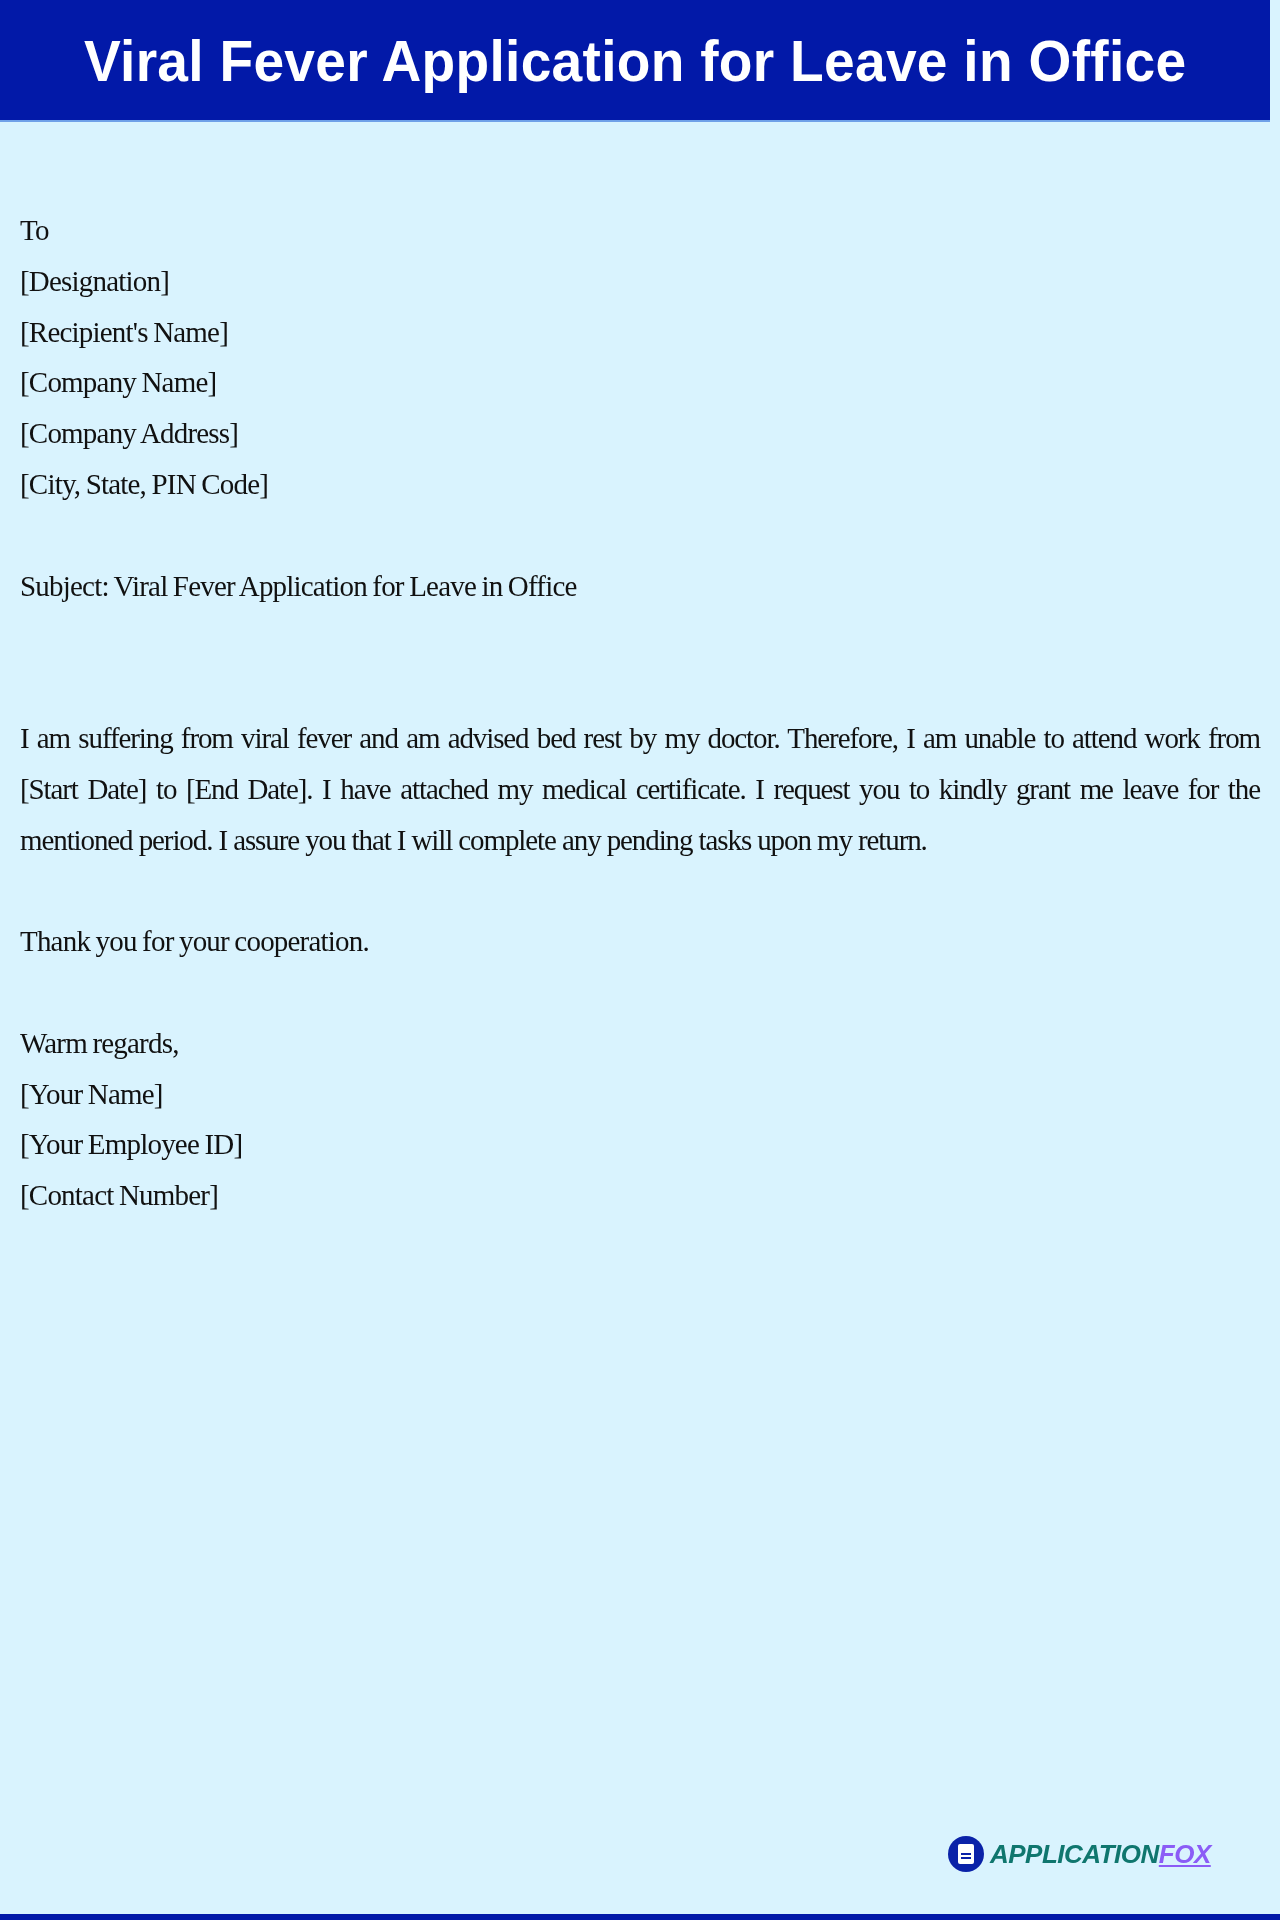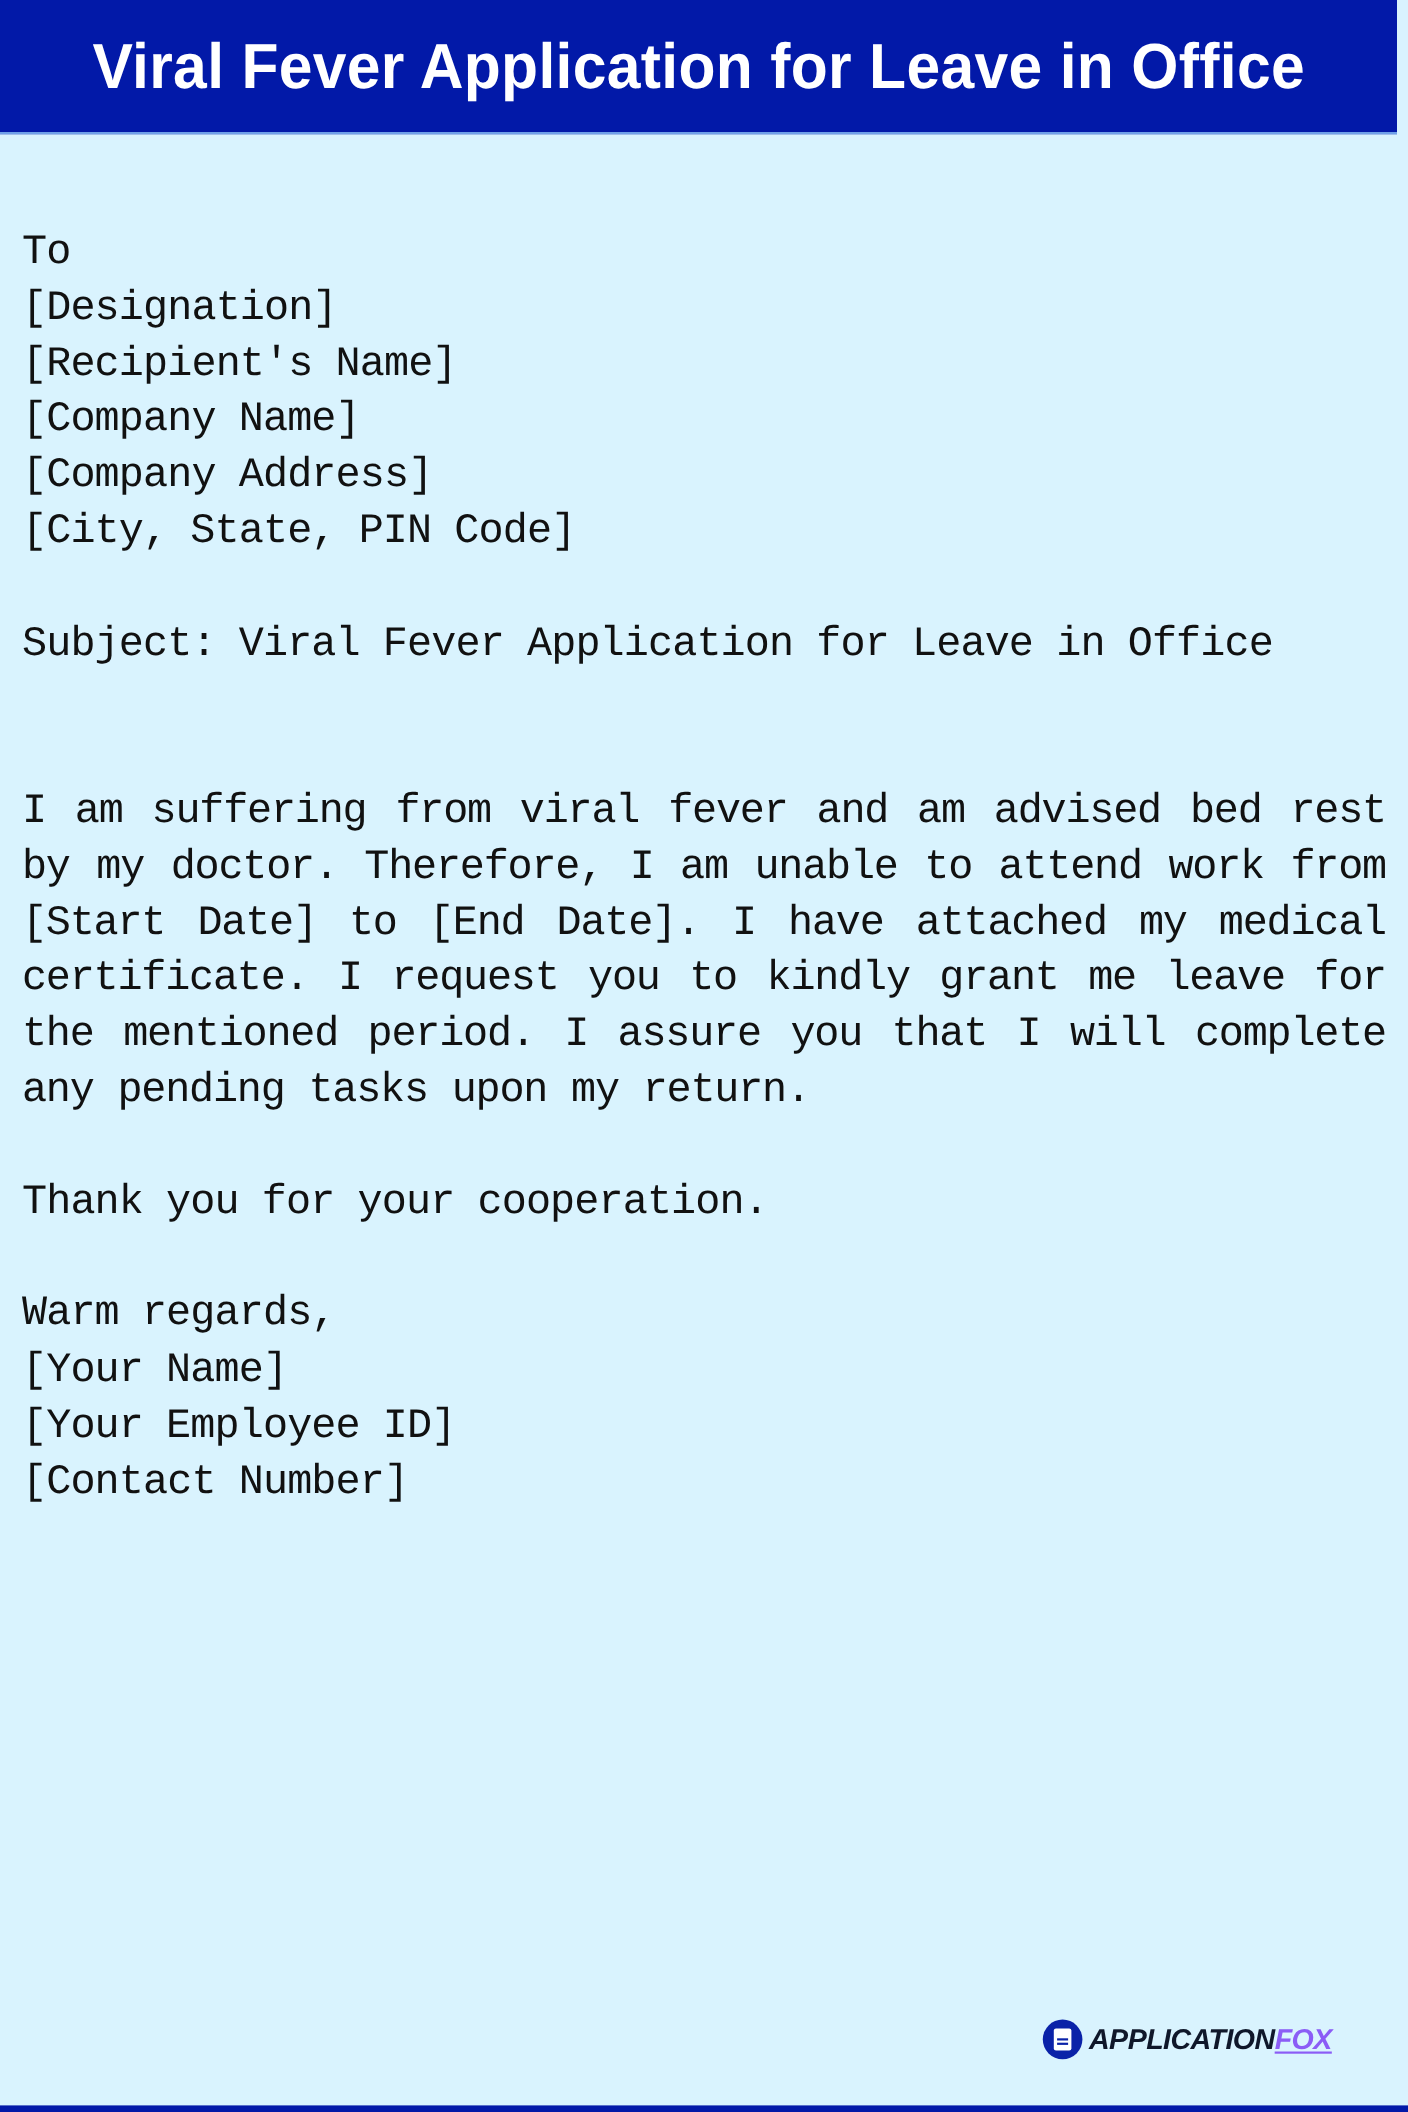--- a/index.html
+++ b/index.html
@@ -20,23 +20,23 @@
     .header h1 {
       color: #ffffff;
       font-family: "Liberation Sans", sans-serif;
       font-weight: bold;
       font-size: 58px;
       letter-spacing: 0.3px;
       transform: scaleX(0.95);
     }
     .letter {
       position: absolute; left: 20px; top: 205px; width: 1240px;
-      font-size: 38px;
+      font-size: 29px;
       line-height: 50.8px;
-      font-family: Liberation Mono, monospace;
+      font-family: Liberation Serif, serif;
       letter-spacing: -0.8px;
       word-spacing: -1px;
     }
     .line { display: block; white-space: nowrap; }
     .gap { height: 50.8px; }
     .para {
       text-align: justify;
       text-align-last: left;
       width: 1240px;
       letter-spacing: -1.1px;
@@ -57,21 +57,21 @@
     .logo-doc::before, .logo-doc::after {
       content: ""; position: absolute; left: 3px; width: 10px; height: 2px; background: #0a22a8;
     }
     .logo-doc::before { top: 9px; }
     .logo-doc::after { top: 13px; }
     .logo-text {
       font-family: "Liberation Sans", sans-serif;
       font-weight: bold; font-style: italic; font-size: 26px;
       letter-spacing: -0.5px;
     }
-    .logo-a { color: #0f172a; }
+    .logo-a { color: #0f766e; }
     .logo-b { color: #8b5cf6; text-decoration: underline; }
     .footer-bar {
       position: absolute; left: 0; bottom: 0; width: 1280px; height: 6px; background: #0219a8;
     }
   </style>
 </head>
 <body>
 
 <div class="header">
   <h1>Viral Fever Application for Leave in Office</h1>

